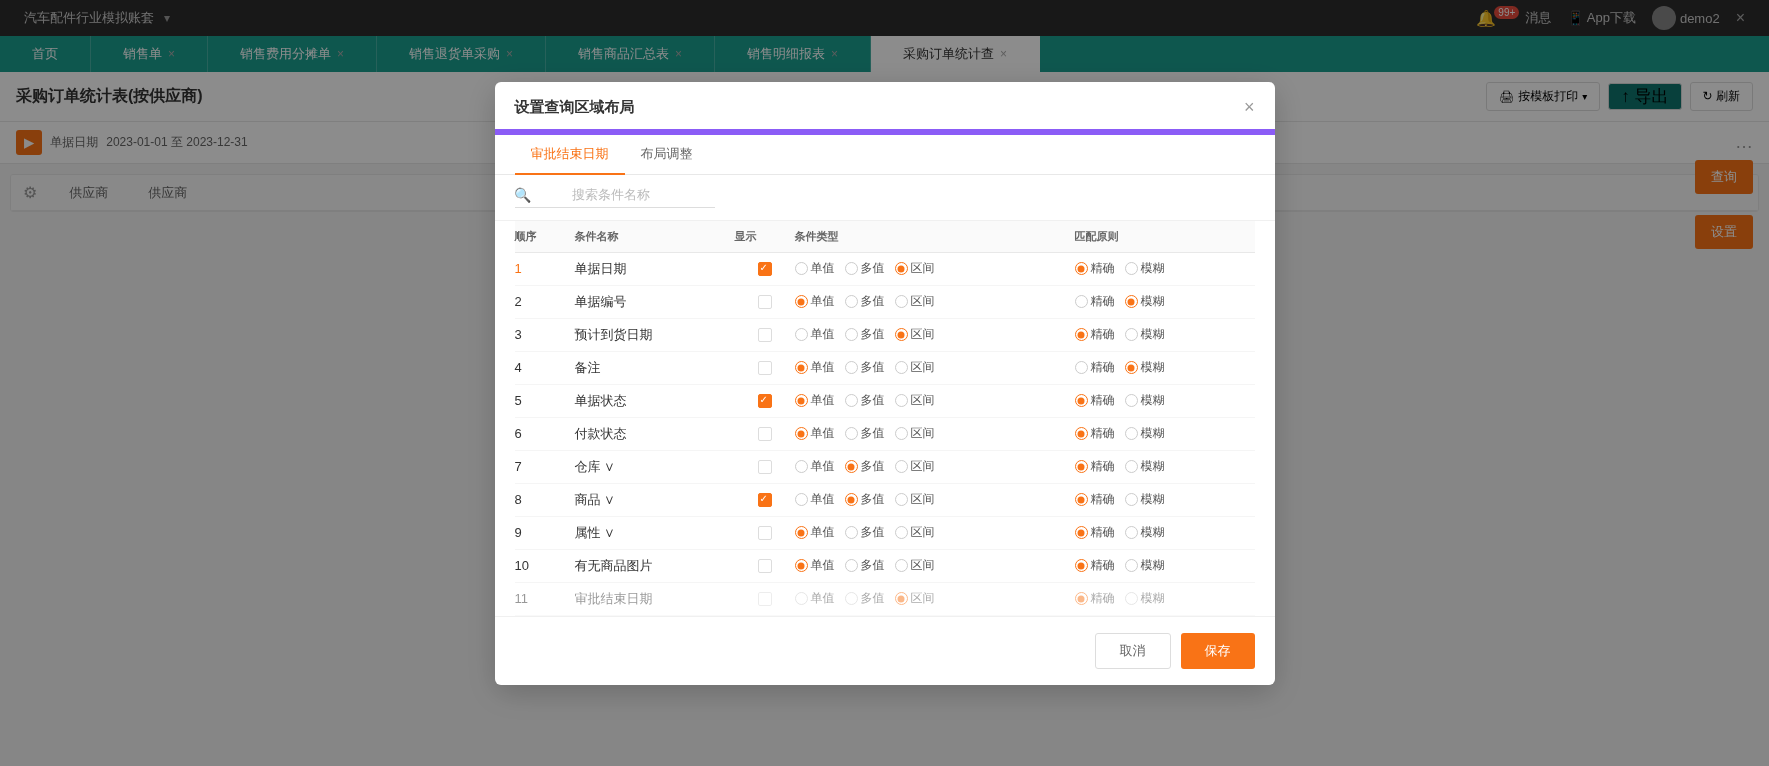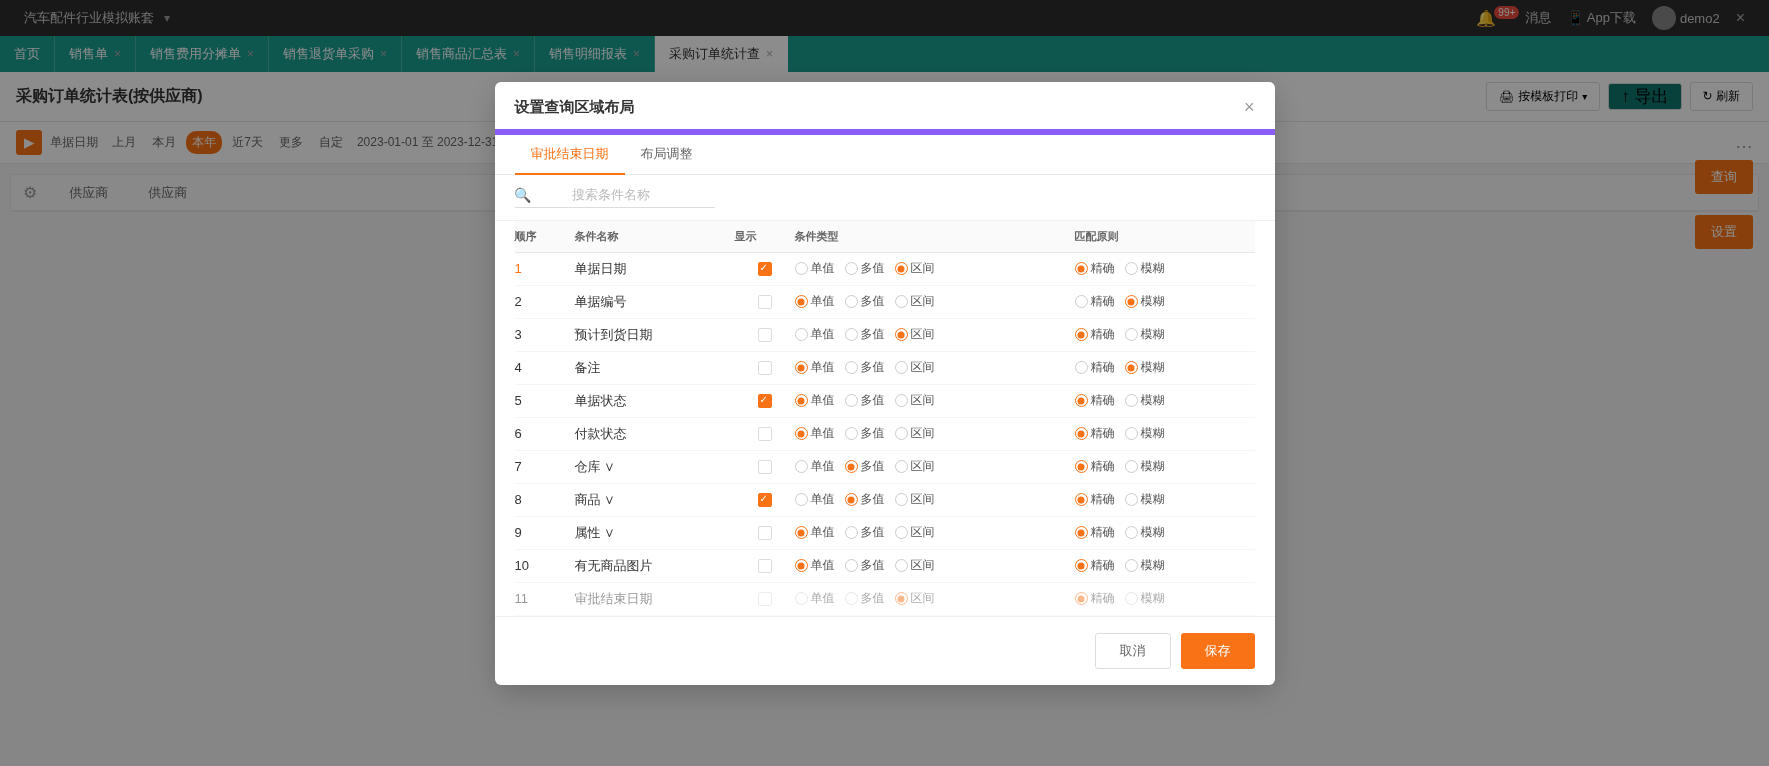--- a/index.html
+++ b/index.html
@@ -22,21 +22,21 @@
     
     .tab-bar {
       background: #1a9e8f;
       height: 36px;
       display: flex;
       align-items: center;
       padding: 0 0 0 0;
     }
     .tab-item {
       height: 36px;
-      padding: 0 14px;
+      padding: 0 32px;
       display: flex;
       align-items: center;
       color: #fff;
       font-size: 13px;
       cursor: pointer;
       white-space: nowrap;
       border-right: 1px solid rgba(255,255,255,0.2);
     }
     .tab-item.active { background: #fff; color: #333; }
     .tab-item .close-x { margin-left: 6px; font-size: 12px; color: #aaa; }
@@ -358,28 +358,20 @@
     <button class="btn-refresh">
       <span>↻</span>
       <span>刷新</span>
     </button>
   </div>
 </div>
 
 <div class="filter-bar">
   <button class="filter-toggle">▶</button>
   <span class="filter-label">单据日期</span>
-  <div class="date-range-btns">
-    <button class="date-btn">上月</button>
-    <button class="date-btn">本月</button>
-    <button class="date-btn active">本年</button>
-    <button class="date-btn">近7天</button>
-    <button class="date-btn">更多</button>
-    <button class="date-btn">自定</button>
-  </div>
   <span class="date-text">2023-01-01 至 2023-12-31</span>
   <span style="color:#999;font-size:18px;margin-left:auto;cursor:pointer;">…</span>
 </div>
 
 <div class="main-content" style="height:calc(766px - 36px - 36px - 48px - 44px);">
   <div class="table-area">
     <div class="table-header-row">
       <span class="gear-icon">⚙</span>
       <span class="col-header">供应商</span>
       <span class="col-header">供应商</span>

